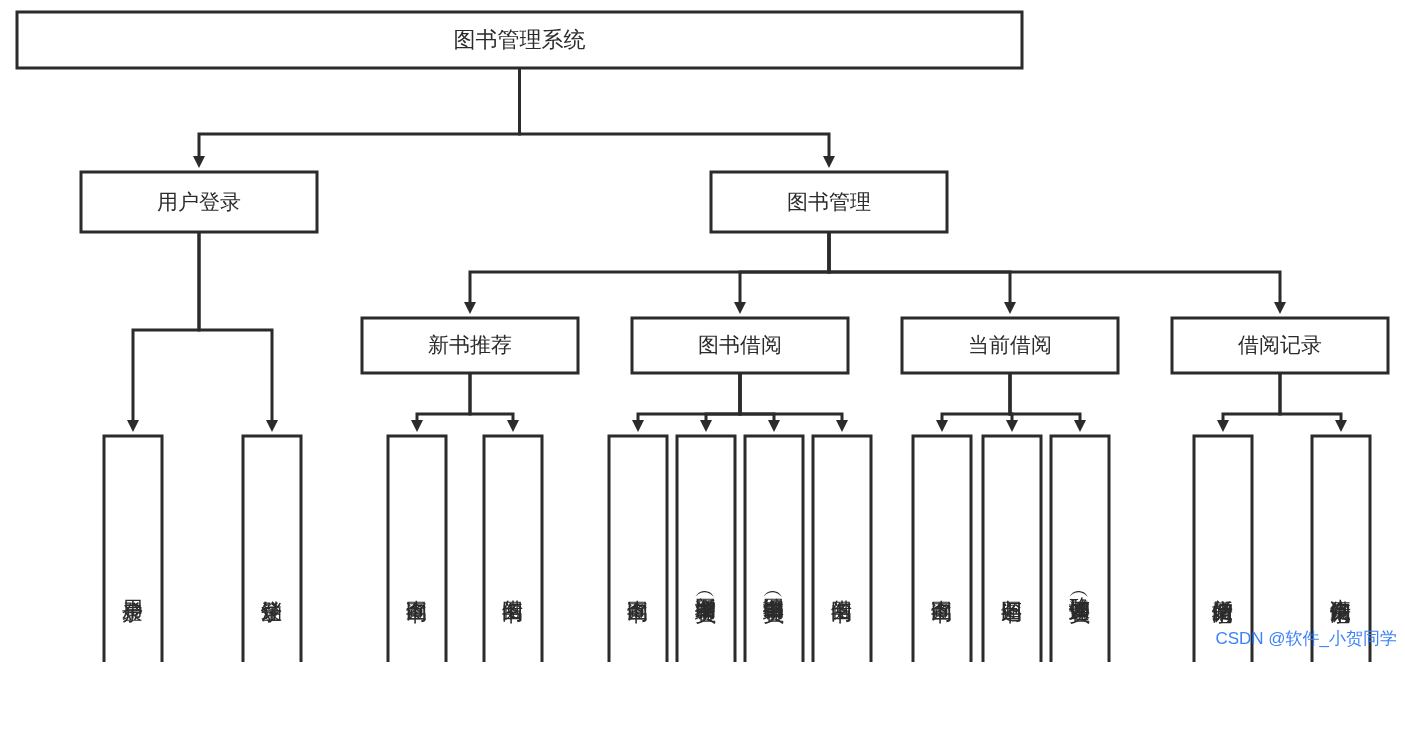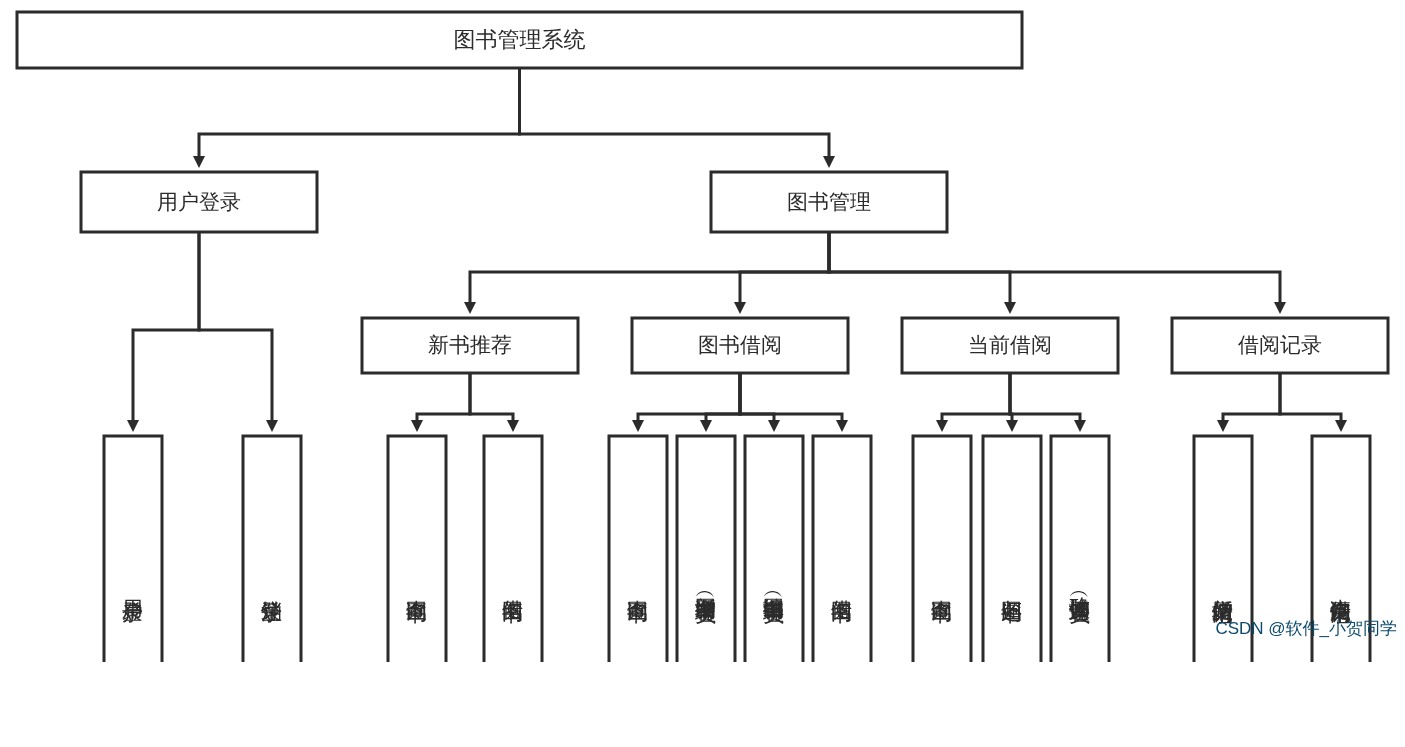--- a/index.html
+++ b/index.html
@@ -9,21 +9,21 @@
   .node-box{fill:#ffffff;stroke:#2b2b2b;stroke-width:3;}
   .conn{stroke:#2b2b2b;stroke-width:3;fill:none;stroke-linecap:butt;}
   .arrow-head{fill:#2b2b2b;stroke:none;}
   .node-label{font-family:"Liberation Sans","DejaVu Sans",sans-serif;fill:#2b2b2b;}
   .label-h{font-size:21px;text-anchor:middle;dominant-baseline:middle;}
   .label-root{font-size:22px;text-anchor:middle;dominant-baseline:middle;}
   .vlabel{position:absolute;writing-mode:vertical-rl;text-orientation:upright;
           font-family:"Liberation Sans","DejaVu Sans",sans-serif;font-size:21px;color:#2b2b2b;
           letter-spacing:1px;display:flex;align-items:center;justify-content:center;
           text-align:center;line-height:1;pointer-events:none;}
-  .watermark{position:absolute;right:8px;bottom:22px;font-size:17px;color:#0c4a6e;
+  .watermark{position:absolute;right:8px;bottom:12px;font-size:17px;color:#3b82f6;
              font-family:"Liberation Sans","DejaVu Sans",sans-serif;white-space:nowrap;}
 </style>
 </head>
 <body>
 
 <div id="stage">
 
   <svg id="diagram" viewBox="0 0 1405 747">
     <defs>
       <marker id="ah" markerWidth="14" markerHeight="14" refX="2" refY="6" orient="auto" markerUnits="userSpaceOnUse">

